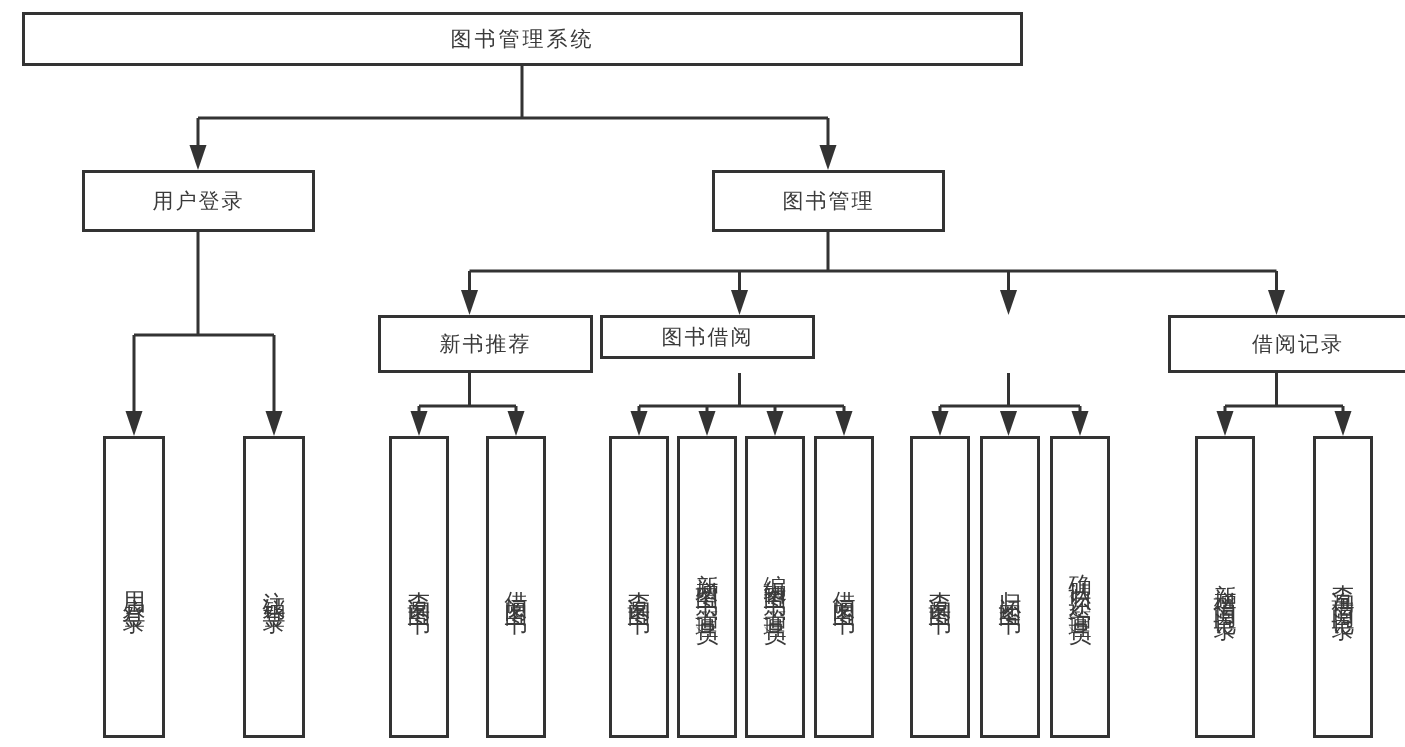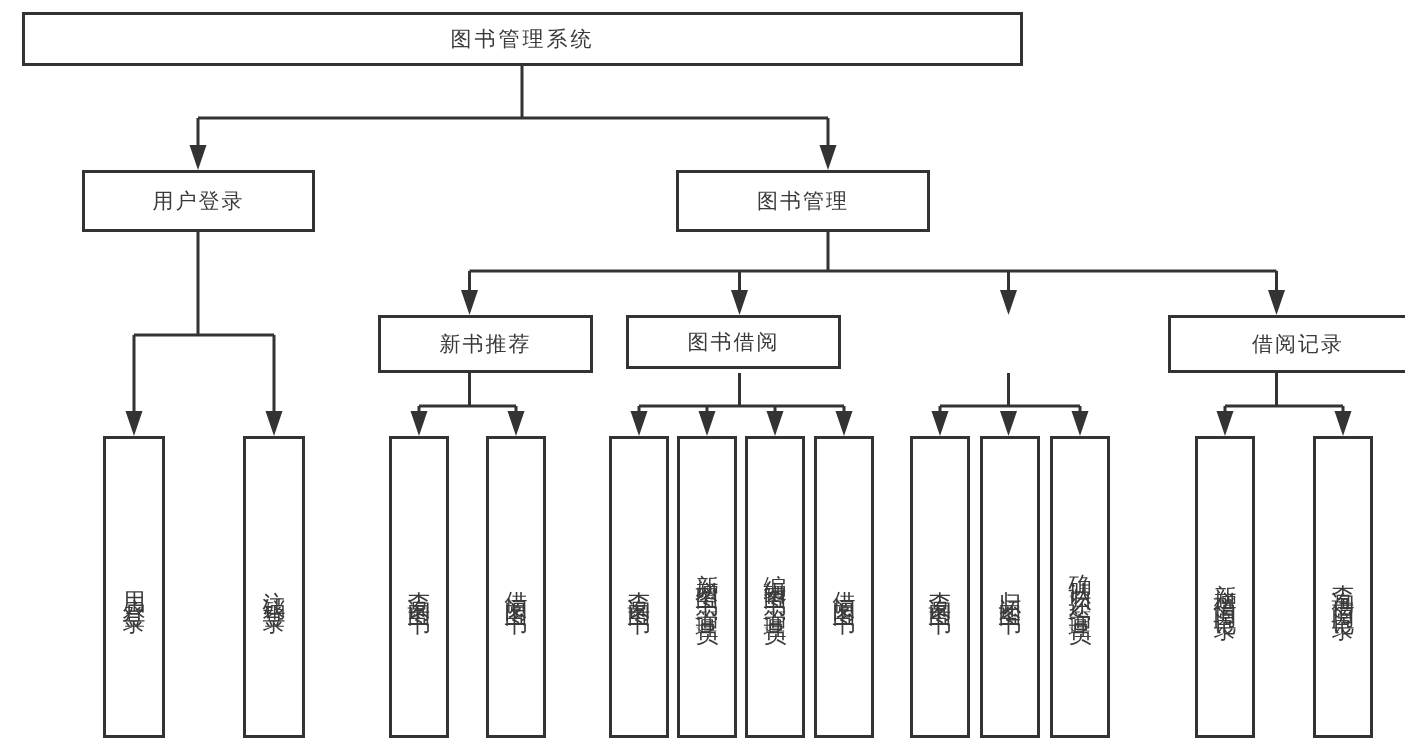--- a/index.html
+++ b/index.html
@@ -37,23 +37,23 @@
     writing-mode: vertical-rl;
     text-orientation: mixed;
     font-size: 23px;
     letter-spacing: 7px;
     line-height: 1;
     white-space: nowrap;
   }
   
   .n-root { left: 22px;   top: 12px;  width: 1001px; height: 54px; }
   .n-l2a  { left: 82px;   top: 170px; width: 233px;  height: 62px; }
-  .n-l2b  { left: 676px;  top: 170px; width: 254px;  height: 62px; font-family: Liberation Serif, serif; }
+  .n-l2b  { left: 712px;  top: 170px; width: 233px;  height: 62px; font-family: Liberation Serif, serif; }
   .n-l3a  { left: 362px;  top: 315px; width: 215px;  height: 58px; margin-left: 16px; }
-  .n-l3b  { left: 626px;  top: 315px; width: 215px;  height: 54px; }
+  .n-l3b  { left: 600px;  top: 315px; width: 215px;  height: 44px; }
   .n-l3c  { left: 901px;  top: 315px; width: 215px;  height: 58px; }
   .n-l3d  { left: 1168px; top: 315px; width: 260px;  height: 58px; }
   .leaf   { top: 436px; height: 302px; }
   .n-f01 { left: 103px;  width: 62px; }
   .n-f02 { left: 243px;  width: 62px; }
   .n-f03 { left: 389px;  width: 60px; }
   .n-f04 { left: 486px;  width: 60px; }
   .n-f05 { left: 609px;  width: 60px; }
   .n-f06 { left: 677px;  width: 60px; }
   .n-f07 { left: 745px;  width: 60px; }

